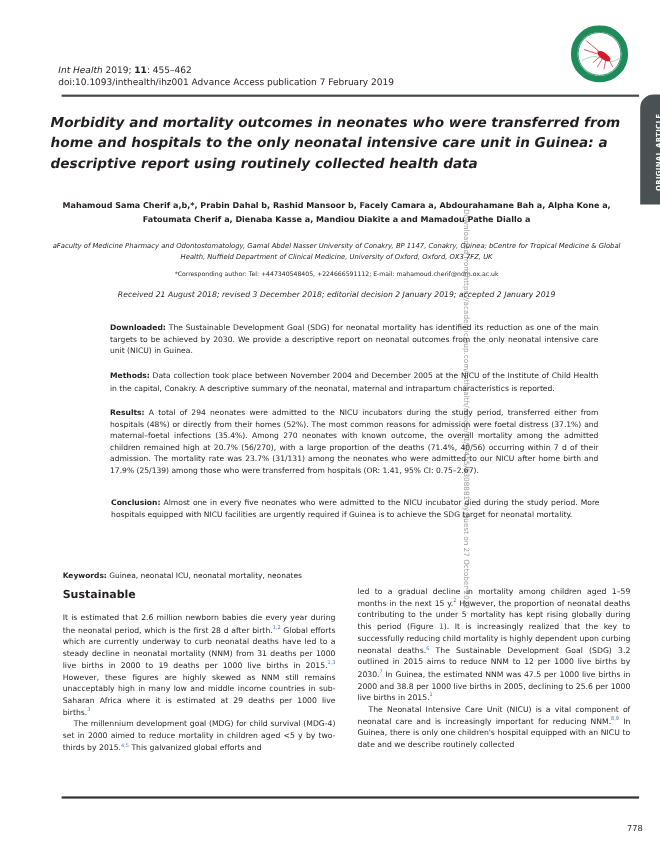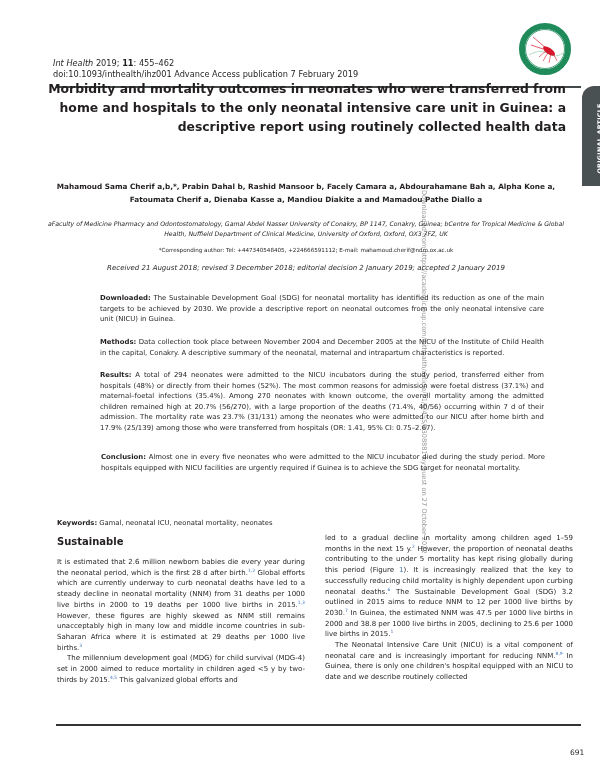--- a/index.html
+++ b/index.html
@@ -4,22 +4,22 @@
 <style>
   html, body { margin: 0; padding: 0; background: #ffffff; }
   body { width: 600px; height: 775px; position: relative; overflow: hidden;
          font-family: "DejaVu Sans", "Liberation Sans", sans-serif; color: #231f20; }
   .abs { position: absolute; margin-left: 16px; }
   .header-line1 { left: 37px; top: 58px; font-size: 8.2px; }
   .header-line2 { left: 37px; top: 69px; font-size: 8.2px; }
   .italic { font-style: italic; }
   .logo { left: 503px; top: 23px; width: 52px; height: 52px; }
   .rule-top { left: 40px; top: 86px; width: 525px; height: 2px; background: #444a4c; }
-  .title { left: 30px; top: 79px; width: 520px; text-align: right; font-weight: bold;
-           font-size: 12.4px; line-height: 19px; }
+  .title { left: 30px; top: 101px; width: 520px; text-align: left; font-weight: bold;
+           font-size: 12.4px; line-height: 19px; font-style: italic; }
   .authors { left: 20px; top: 180px; width: 540px; text-align: center; font-weight: bold;
              font-size: 7.3px; line-height: 13px; }
   .affil { left: 25px; top: 219px; width: 530px; text-align: center; font-style: italic;
            font-size: 6.2px; line-height: 10px; }
   .corr { left: 25px; top: 247px; width: 530px; text-align: center; font-size: 5.6px; }
   .received { left: 25px; top: 264px; width: 530px; text-align: center; font-style: italic;
               font-size: 7px; }
   .abstract { left: 84px; width: 444px; font-size: 6.9px; line-height: 10.6px; text-align: justify; }
   .abstract b { font-weight: bold; }
   .kw { left: 41px; top: 519px; font-size: 6.8px; }
@@ -87,32 +87,32 @@
   <b>Methods:</b><span> Data collection took place between November 2004 and December 2005 at the NICU of the Institute of Child Health in the capital, Conakry. A descriptive summary of the neonatal, maternal and intrapartum characteristics is reported.</span>
 </div>
 <div class="abs abstract" style="top:370px;">
   <b>Results:</b><span> A total of 294 neonates were admitted to the NICU incubators during the study period, transferred either from hospitals (48%) or directly from their homes (52%). The most common reasons for admission were foetal distress (37.1%) and maternal–foetal infections (35.4%). Among 270 neonates with known outcome, the overall mortality among the admitted children remained high at 20.7% (56/270), with a large proportion of the deaths (71.4%, 40/56) occurring within 7 d of their admission. The mortality rate was 23.7% (31/131) among the neonates who were admitted to our NICU after home birth and 17.9% (25/139) among those who were transferred from hospitals (OR: 1.41, 95% CI: 0.75–2.67).</span>
 </div>
 <div class="abs abstract" style="top:452px; left:85px;">
   <b>Conclusion:</b><span> Almost one in every five neonates who were admitted to the NICU incubator died during the study period. More hospitals equipped with NICU facilities are urgently required if Guinea is to achieve the SDG target for neonatal mortality.</span>
 </div>
 
 <div class="abs kw">
-  <b>Keywords:</b><span> Gamal, neonatal ICU, neonatal mortality, neonates</span>
+  <b>Keywords:</b><span> Guinea, neonatal ICU, neonatal mortality, neonates</span>
 </div>
 
 <div class="abs intro-h">Sustainable</div>
 
 <div class="abs col col-left">
   <span>It is estimated that 2.6 million newborn babies die every year during the neonatal period, which is the first 28 d after birth.</span><sup class="ref">1,2</sup><span> Global efforts which are currently underway to curb neonatal deaths have led to a steady decline in neonatal mortality (NNM) from 31 deaths per 1000 live births in 2000 to 19 deaths per 1000 live births in 2015.</span><sup class="ref">1,3</sup><span> However, these figures are highly skewed as NNM still remains unacceptably high in many low and middle income countries in sub-Saharan Africa where it is estimated at 29 deaths per 1000 live births.</span><sup class="ref">3</sup>
   <span class="indent"><span>The millennium development goal (MDG) for child survival (MDG-4) set in 2000 aimed to reduce mortality in children aged &lt;5 y by two-thirds by 2015.</span><sup class="ref">4,5</sup><span> This galvanized global efforts and</span></span>
 </div>
 
 <div class="abs col col-right">
   
   <span>led to a gradual decline in mortality among children aged 1–59 months in the next 15 y.</span><sup class="ref">2</sup><span> However, the proportion of neonatal deaths contributing to the under 5 mortality has kept rising globally during this period (Figure </span><span class="ref">1</span><span>). It is increasingly realized that the key to successfully reducing child mortality is highly dependent upon curbing neonatal deaths.</span><sup class="ref">6</sup><span> The Sustainable Development Goal (SDG) 3.2 outlined in 2015 aims to reduce NNM to 12 per 1000 live births by 2030.</span><sup class="ref">7</sup><span> In Guinea, the estimated NNM was 47.5 per 1000 live births in 2000 and 38.8 per 1000 live births in 2005, declining to 25.6 per 1000 live births in 2015.</span><sup class="ref">1</sup>
   <span class="indent"><span>The Neonatal Intensive Care Unit (NICU) is a vital component of neonatal care and is increasingly important for reducing NNM.</span><sup class="ref">8,9</sup><span> In Guinea, there is only one children's hospital equipped with an NICU to date and we describe routinely collected</span></span>
 </div>
 
 <div class="abs rule-bot"></div>
 <div class="abs footer">
 </div>
-<div class="abs pageno">691</div>
+<div class="abs pageno">778</div>
 
 </body></html>

